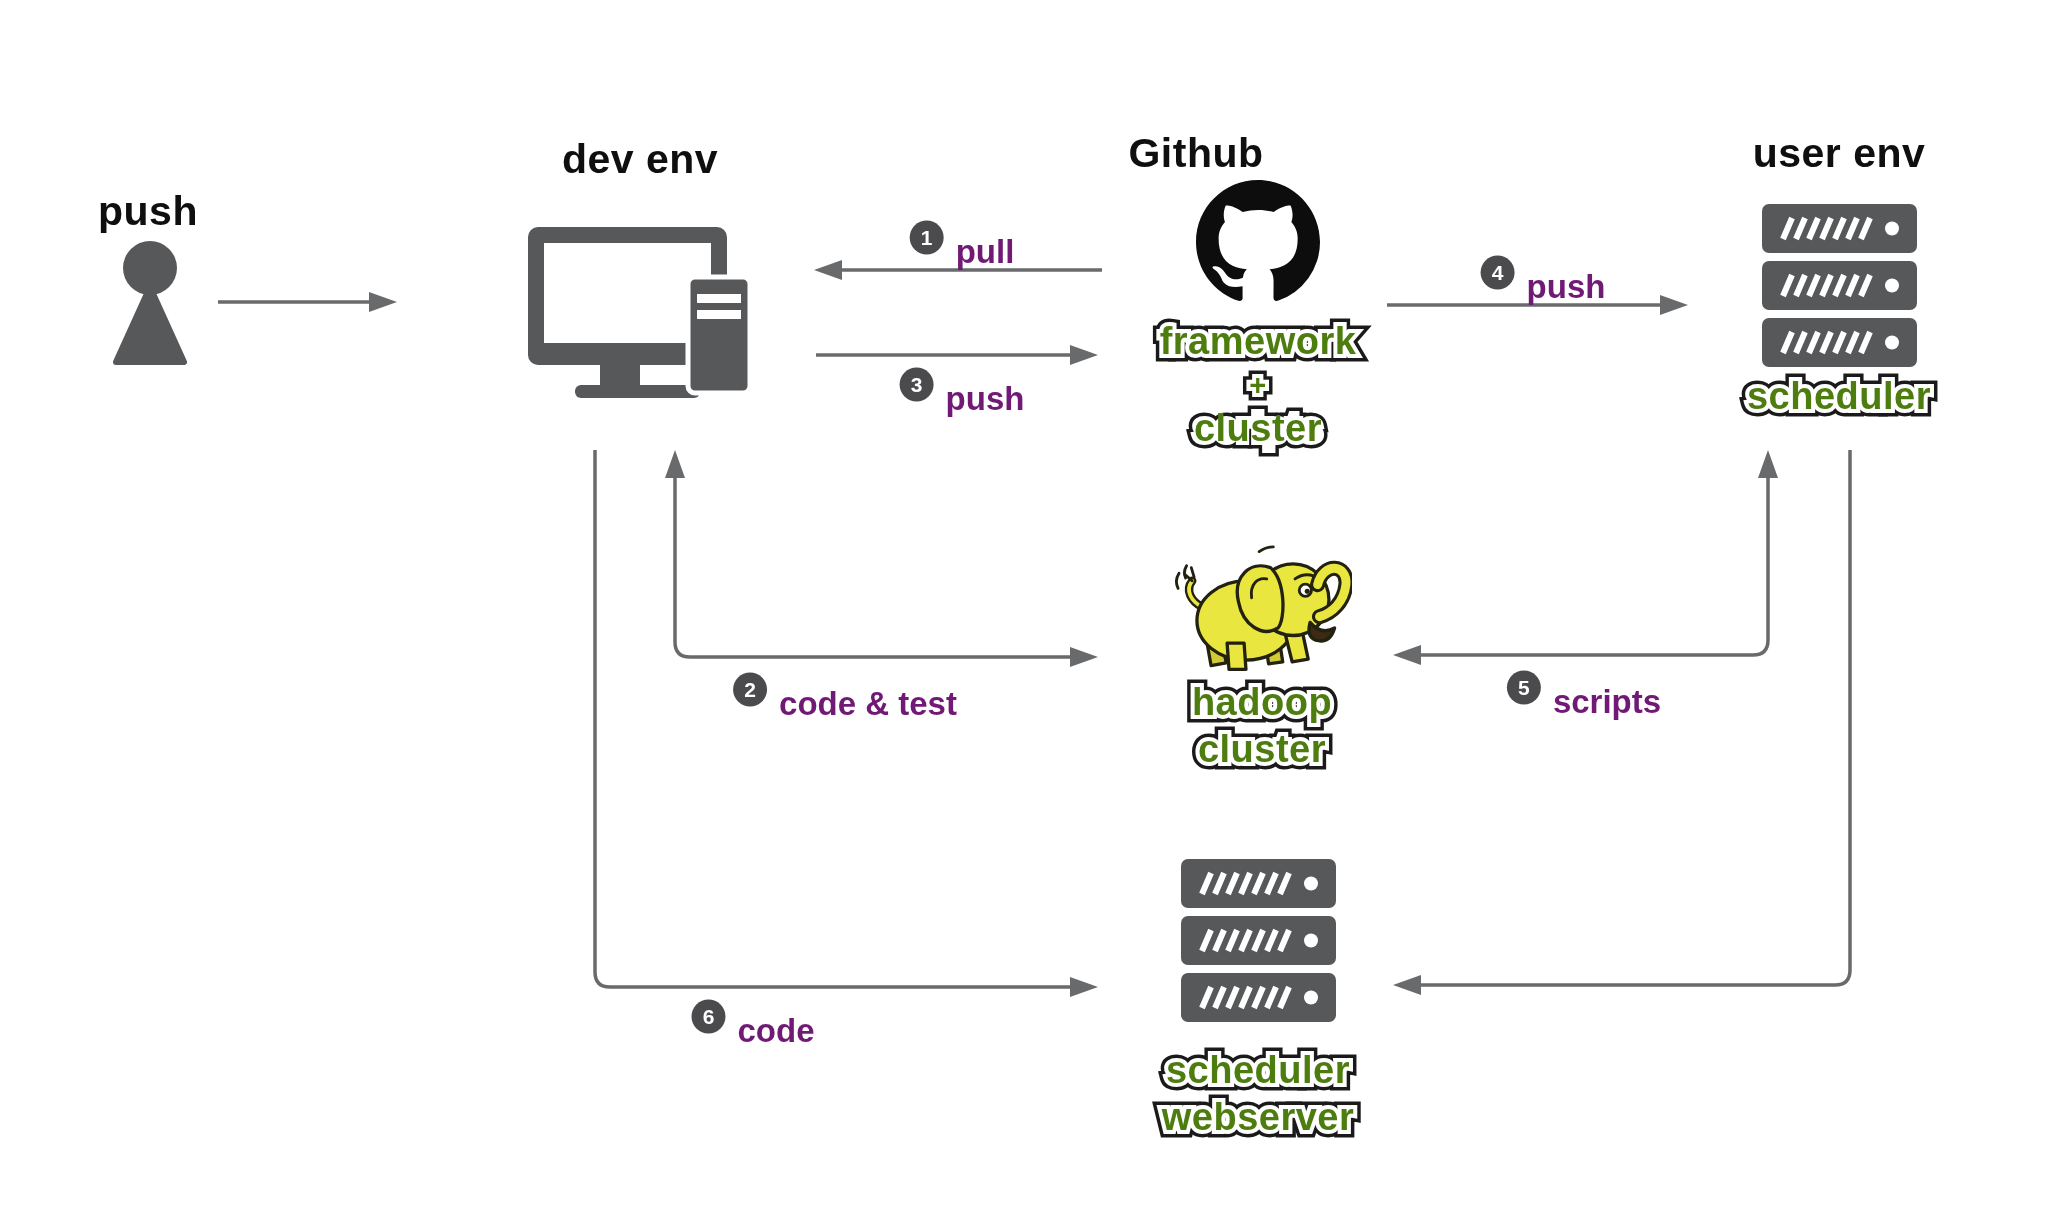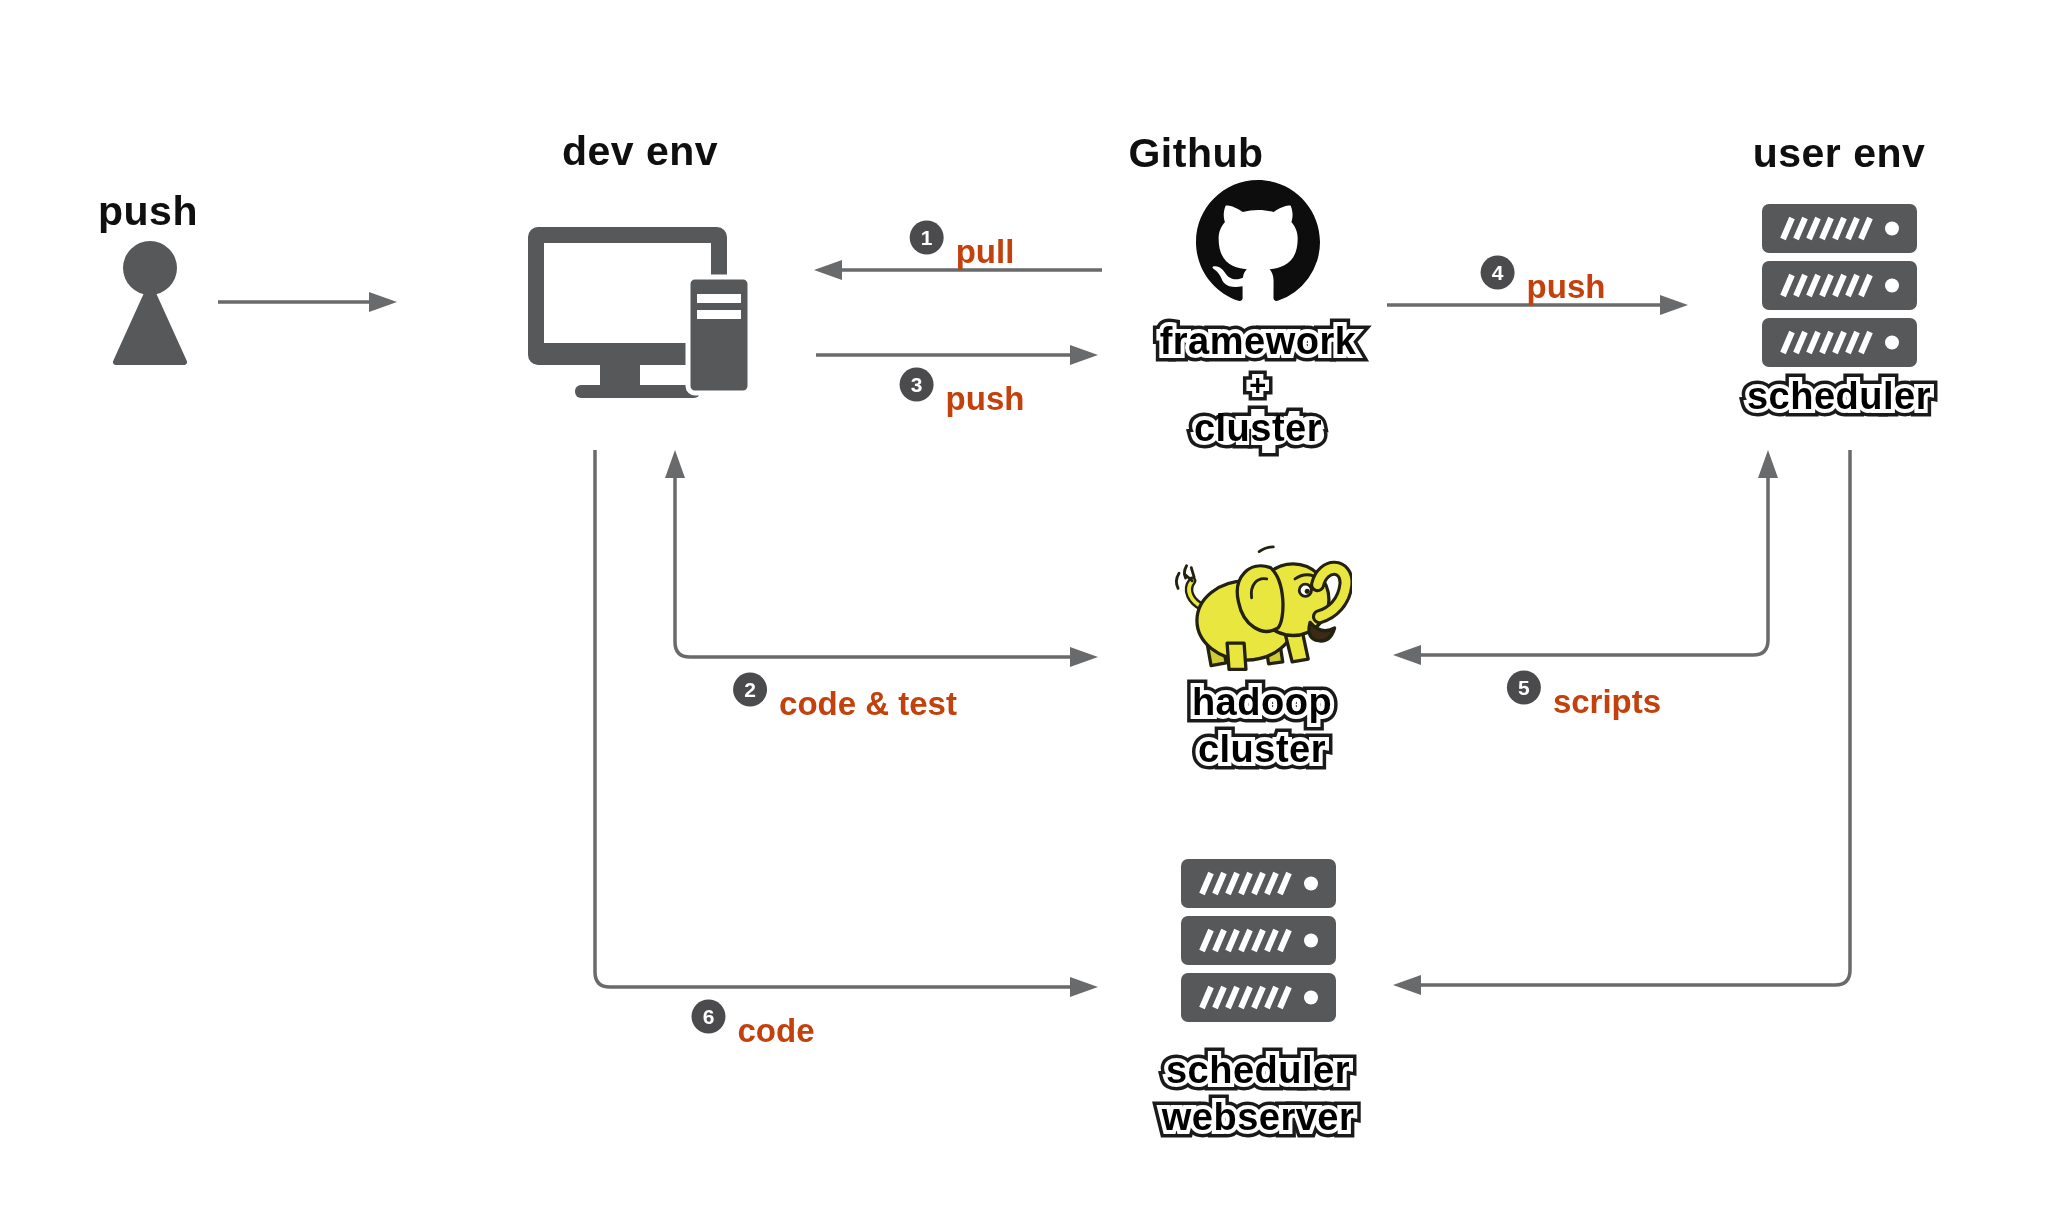--- a/index.html
+++ b/index.html
@@ -20,32 +20,32 @@
   .flow-label{
     position:absolute;transform:translate(-50%,-50%);
     display:flex;align-items:center;gap:12px;white-space:nowrap;
   }
   .badge{
     width:34px;height:34px;border-radius:50%;background:#4b4b4d;
     color:#ffffff;display:inline-flex;align-items:center;justify-content:center;
     font:700 21px/1 "Liberation Sans",sans-serif;flex:0 0 auto;
   }
   .flow-text{
-    font:700 33px/1 "Liberation Sans",sans-serif;color:#c2410c;margin-top:28px;
+    font:700 33px/1 "Liberation Sans",sans-serif;color:#701a75;margin-top:28px;
   }
 
   
   .caption{
     position:absolute;transform:translateX(-50%);text-align:center;
     z-index:0;white-space:nowrap;
   }
   .sticker{
     position:relative;
     font:700 38px/47px "Liberation Sans",sans-serif;
-    color:#000000;letter-spacing:.5px;
+    color:#4d7c0f;letter-spacing:.5px;
   }
   .sticker.plus{font-size:29px;line-height:40px;}
   .sticker::before,.sticker::after{
     content:attr(data-text);
     position:absolute;left:0;right:0;top:0;text-align:center;
   }
   .sticker::before{z-index:-1;color:#121212;-webkit-text-stroke:8px #ffffff;}
   .sticker::after{
     z-index:-2;color:#121212;-webkit-text-stroke:15px #1a1a1a;
     text-shadow:0 0 4px rgba(0,0,0,.45);
@@ -94,21 +94,21 @@
       </g>
     </g>
   </svg>
 
   <div class="node-title" style="left:148px;top:191px">push</div>
   <svg class="icon" style="left:108px;top:235px" width="90" height="135" viewBox="0 0 90 135">
     <circle cx="42" cy="33" r="27" fill="#57585a"></circle>
     <path d="M42,52 L76,127 L8,127 Z" fill="#57585a" stroke="#57585a" stroke-width="6" stroke-linejoin="round"></path>
   </svg>
 
-  <div class="node-title" style="left:640px;top:131px">dev env</div>
+  <div class="node-title" style="left:640px;top:139px">dev env</div>
   <svg class="icon" style="left:515px;top:218px" width="245" height="185" viewBox="0 0 245 185">
     <rect x="13" y="9" width="199" height="138" rx="10" fill="#57585a"></rect>
     <rect x="29" y="25" width="167" height="100" fill="#ffffff"></rect>
     <rect x="85" y="147" width="40" height="22" fill="#57585a"></rect>
     <rect x="60" y="167" width="125" height="13" rx="6" fill="#57585a"></rect>
     <rect x="173" y="59" width="62" height="116" rx="7" fill="#57585a" stroke="#ffffff" stroke-width="5"></rect>
     <rect x="182" y="76" width="44" height="9" fill="#ffffff"></rect>
     <rect x="182" y="92" width="44" height="9" fill="#ffffff"></rect>
   </svg>
 

